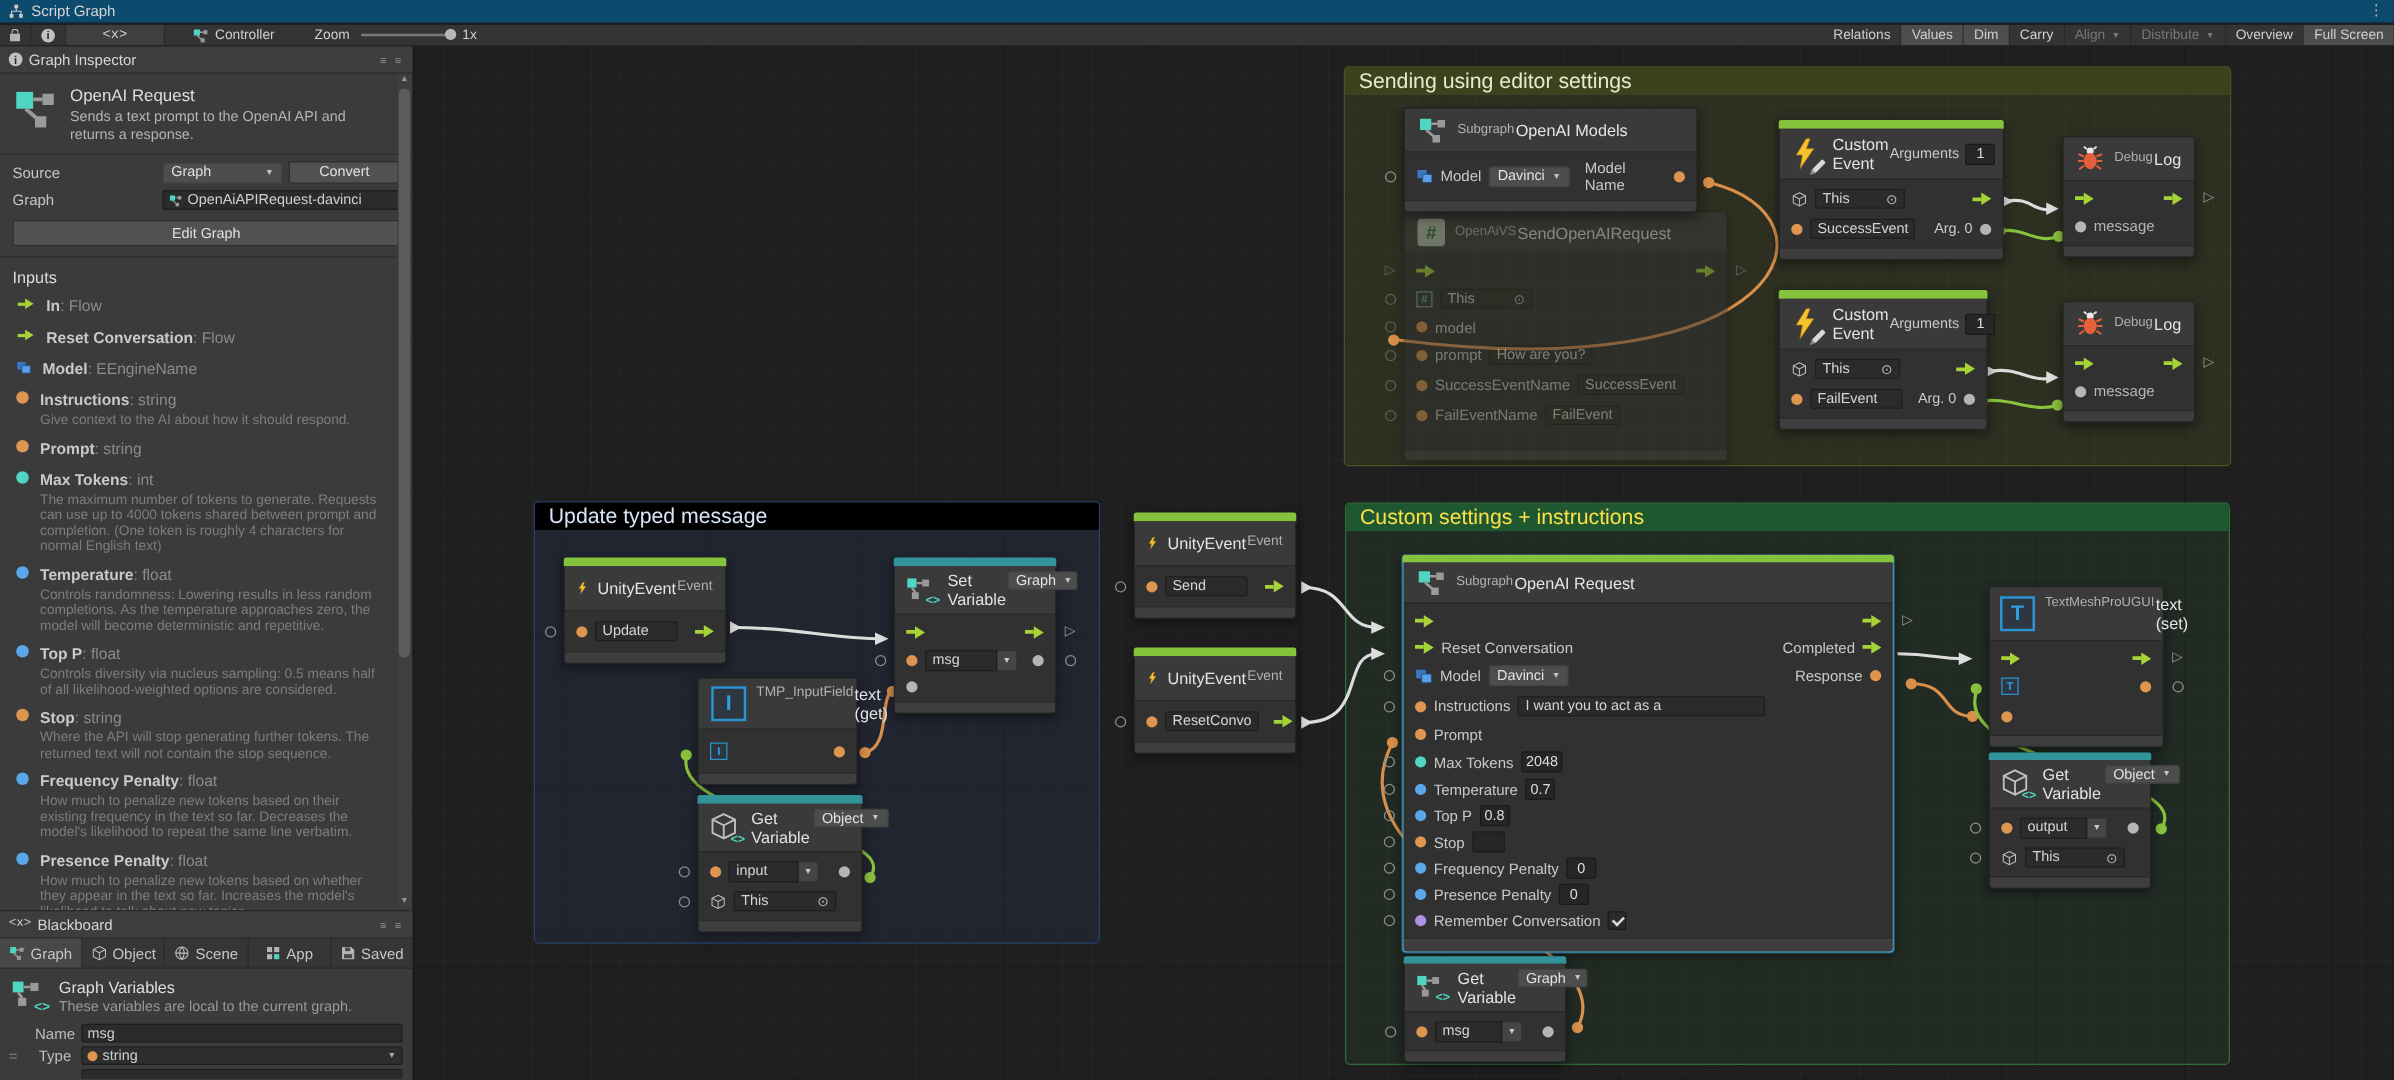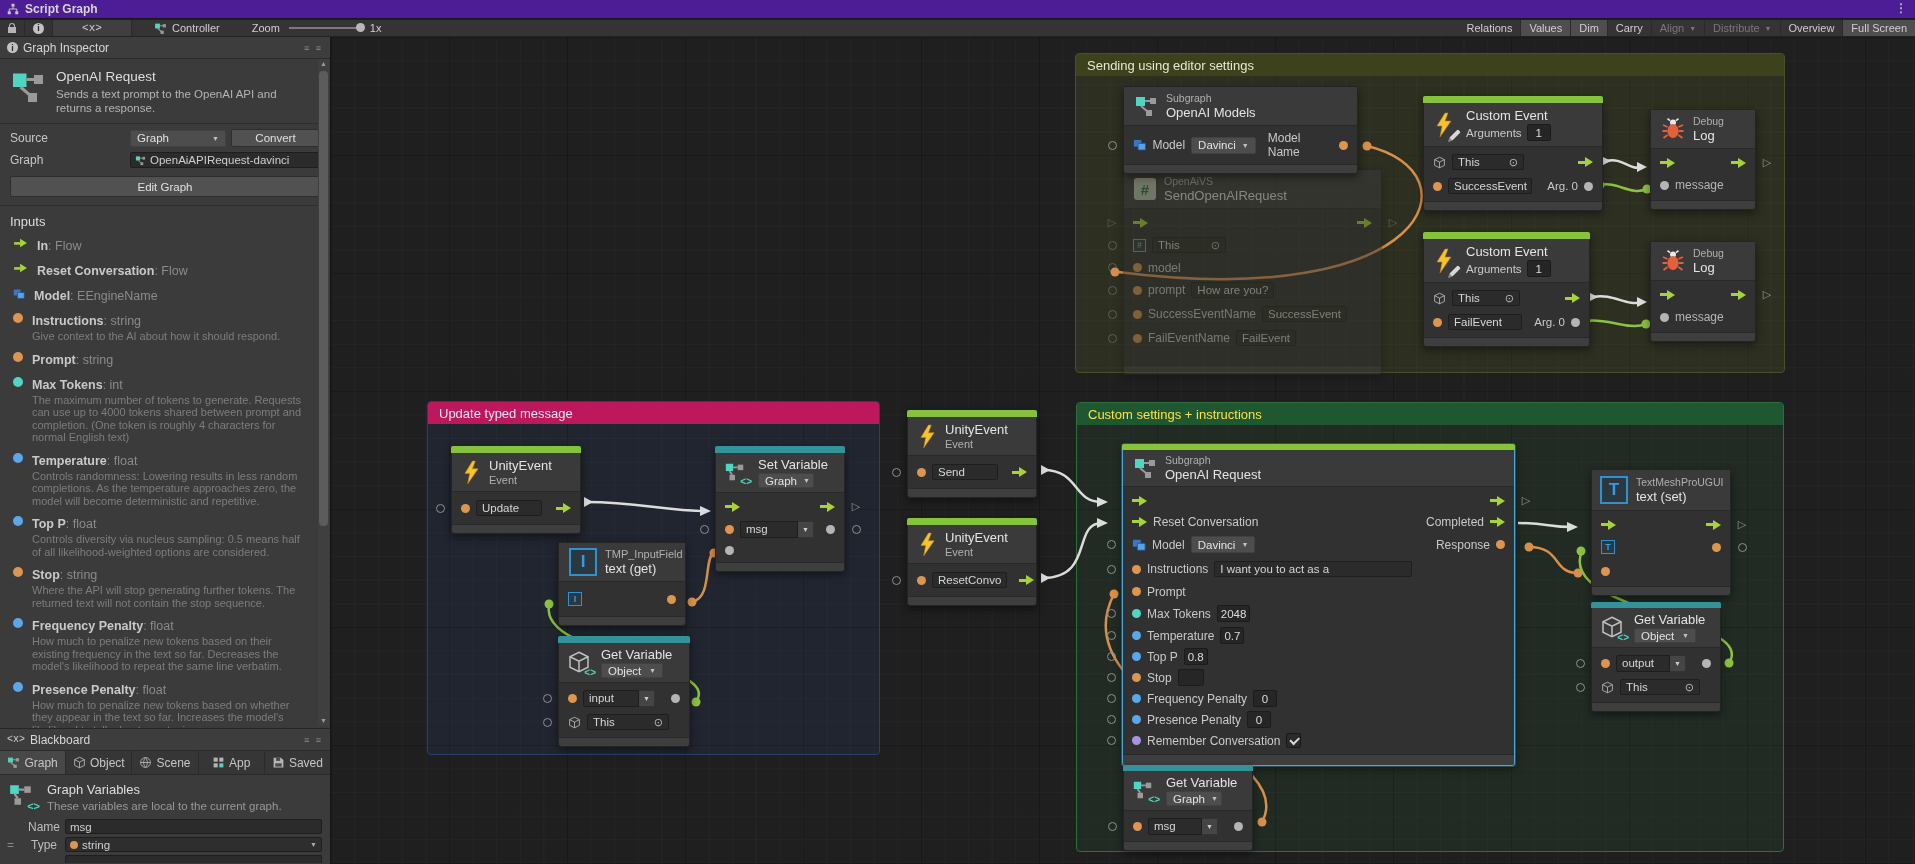--- a/index.html
+++ b/index.html
@@ -1,21 +1,21 @@
 <!DOCTYPE html>
 <html><head>
 <meta charset="utf-8">
 <style>
   html,body{margin:0;padding:0;}
   body{width:1915px;height:864px;overflow:hidden;position:relative;background:#1f1f1f;
        font-family:"Liberation Sans",sans-serif;color:#ccc;}
   
-  .titlebar{position:absolute;left:0;top:0;width:100%;height:19px;background:#4c1d95;
+  .titlebar{position:absolute;left:0;top:0;width:100%;height:19px;background:#0c4a6e;
     border-bottom:1px solid #191919;display:flex;align-items:center;gap:6px;padding-left:7px;
-    font-size:12px;color:#d4d4d4;z-index:60;box-sizing:border-box;font-weight:bold;}
+    font-size:12px;color:#d4d4d4;z-index:60;box-sizing:border-box;}
   .titlebar .menu{position:absolute;right:8px;top:1px;color:#bbb;font-size:12px;}
   .toolbar{position:absolute;left:0;top:20px;width:100%;height:17px;background:#343434;
     border-bottom:1px solid #232323;display:flex;align-items:stretch;font-size:11px;z-index:60;box-sizing:border-box;}
   .tbtn{display:flex;align-items:center;gap:5px;padding:0 8px;border-right:1px solid #2a2a2a;color:#cfcfcf;}
   .tbtn.lit{background:#4e4e4e;}
   .tbtn.dim{color:#787878;}
   .tbtn.noborder{border-right:none;}
   .tspacer{flex:1;}
   .lockico{width:8px;height:6px;background:#b5b5b5;position:relative;margin-top:3px;}
   .lockico::before{content:"";position:absolute;left:1px;top:-4px;width:4px;height:4px;
@@ -64,38 +64,38 @@
   
   .canvas{position:absolute;left:331px;top:37px;right:0;bottom:0;z-index:1;
     background-color:#1f1f1f;
     background-image:
       linear-gradient(rgba(0,0,0,.30) 1px, transparent 1px),
       linear-gradient(90deg, rgba(0,0,0,.30) 1px, transparent 1px),
       linear-gradient(rgba(255,255,255,.022) 1px, transparent 1px),
       linear-gradient(90deg, rgba(255,255,255,.022) 1px, transparent 1px);
     background-size:118px 118px,118px 118px,23.6px 23.6px,23.6px 23.6px;}
   .group{position:absolute;border-radius:4px;z-index:2;box-sizing:border-box;}
-  .ghead{height:22px;display:flex;align-items:center;padding:0 11px;font-size:13px;border-radius:3px 3px 0 0;}
+  .ghead{height:22px;display:flex;align-items:center;padding:0 11px;font-size:17px;border-radius:3px 3px 0 0;}
   .g-send{left:1075px;top:53px;width:710px;height:320px;background:rgba(106,113,47,.20);border:1px solid #4a5125;}
   .g-send .ghead{background:#3d421d;color:#e5e9cf;}
   .g-upd{left:427px;top:401px;width:453px;height:354px;background:rgba(48,78,152,.13);border:1px solid #27406e;}
-  .g-upd .ghead{background:#be185d;color:#d9e5f6;}
+  .g-upd .ghead{background:#000000;color:#d9e5f6;}
   .g-cust{left:1076px;top:402px;width:708px;height:450px;background:rgba(47,122,66,.13);border:1px solid #2c6e3c;}
   .g-cust .ghead{background:#1f5730;color:#fde047;}
   svg.wires{position:absolute;left:0;top:0;width:1915px;height:864px;z-index:3;pointer-events:none;}
   
   .node{position:absolute;background:#373737;border:1px solid #242424;border-radius:3px;
     box-shadow:0 3px 9px rgba(0,0,0,.45);z-index:4;box-sizing:border-box;}
   .node.sel{border:1px solid #4aa8d8;box-shadow:0 0 0 1px rgba(74,168,216,.35),0 3px 9px rgba(0,0,0,.45);}
   .node.dimmed{opacity:.48;}
   .strip{height:7px;border-radius:2px 2px 0 0;margin:-1px -1px 0 -1px;}
   .strip.green{background:#85c33d;}
   .strip.teal{background:#33939a;}
   .nhead{display:flex;align-items:center;gap:8px;padding:5px 10px;background:#3a3a3a;}
-  .ncol{display:flex;flex-direction:column;gap:1px;}
+  .ncol{display:flex;flex-direction:row;gap:1px;}
   .nkind{font-size:10.5px;color:#b0b0b0;}
   .nname{font-size:13px;color:#e4e4e4;}
   .nrows{background:#313131;border-top:1px solid #292929;border-bottom:1px solid #292929;padding:3px 0;}
   .prow{position:relative;display:flex;align-items:center;gap:6px;padding:0 9px;font-size:12px;color:#c9c9c9;height:21px;}
   .prow.tall{height:24px;}
   .prow.xl{height:32px;}
   .nfoot{height:8px;background:#3e3e3e;border-radius:0 0 3px 3px;}
   .sp{flex:1;}
   .dot{width:9px;height:9px;border-radius:50%;flex:none;}
   .dot.o{background:#de9550;}.dot.t{background:#52d5c5;}.dot.b{background:#5aa7ea;}

